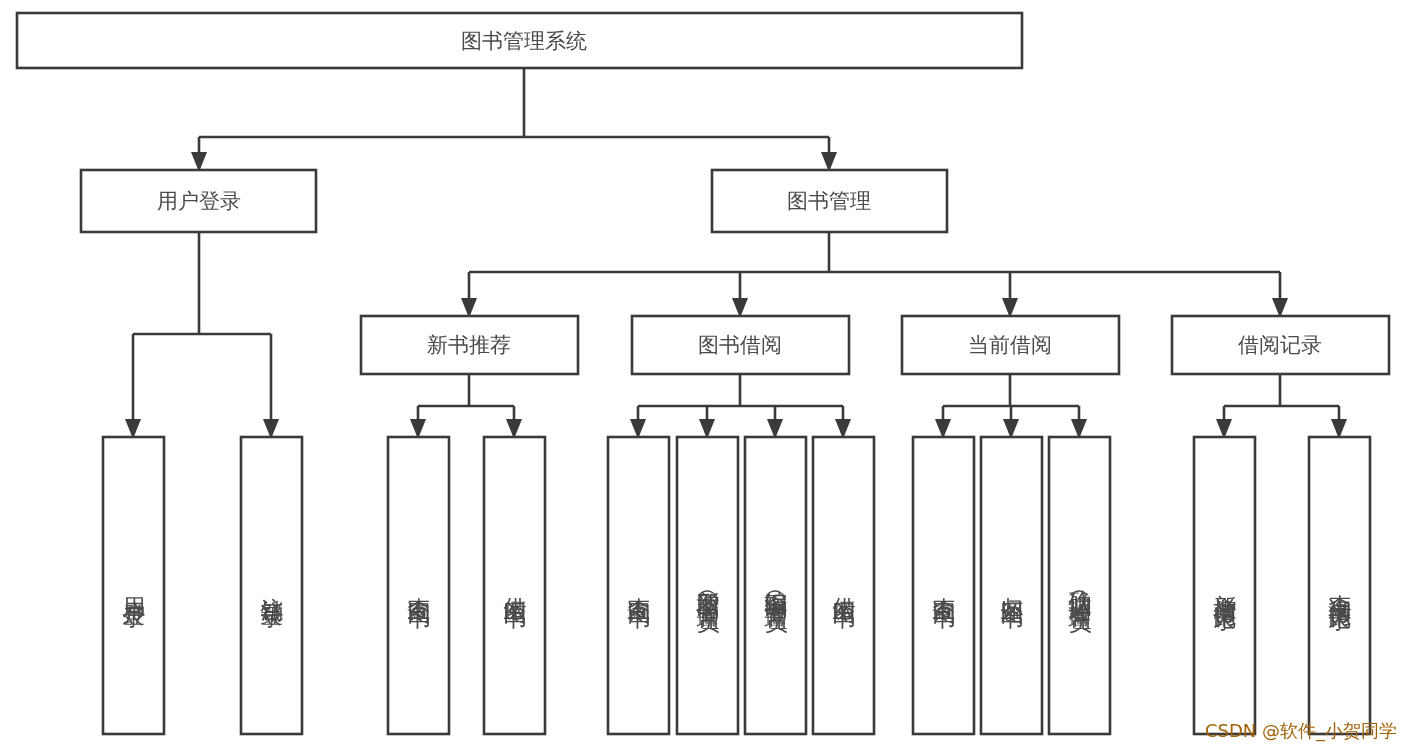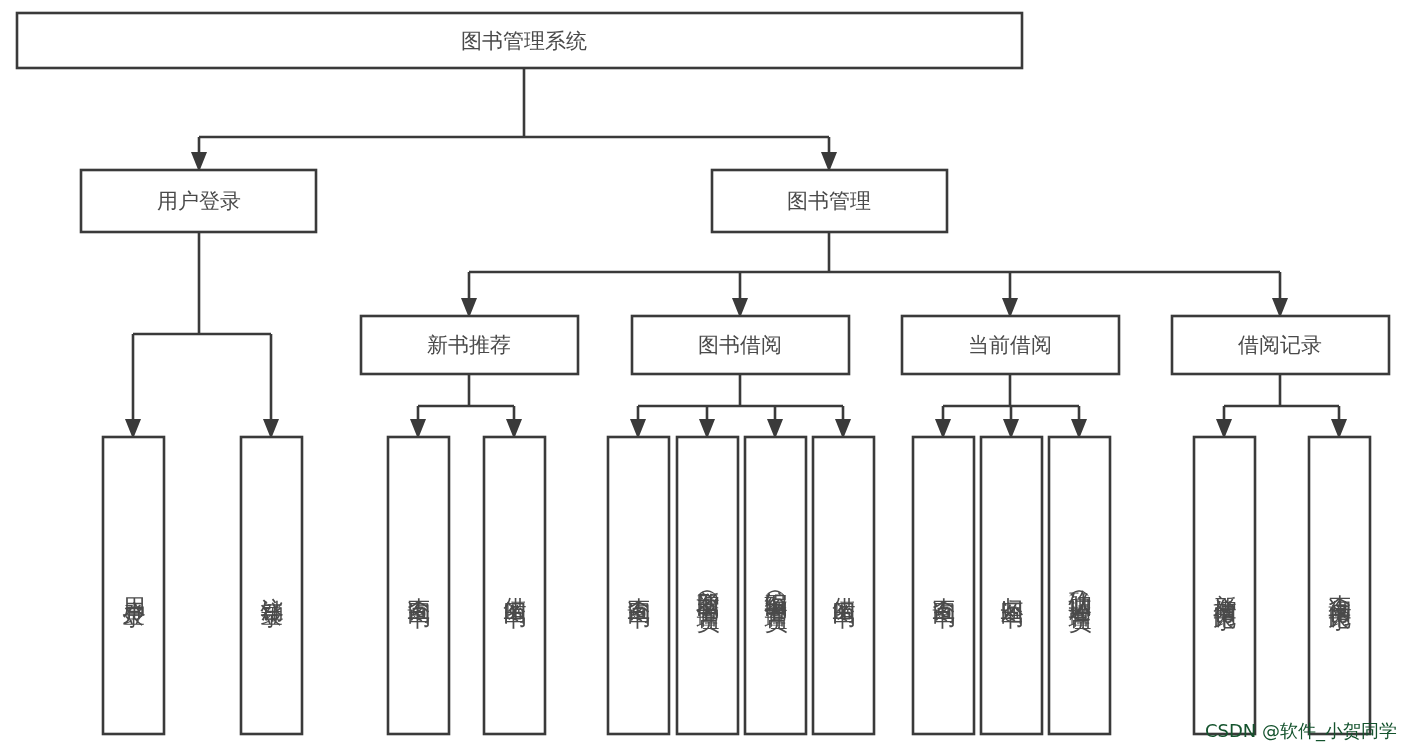--- a/index.html
+++ b/index.html
@@ -56,21 +56,21 @@
     writing-mode: vertical-rl;
     text-orientation: upright;
     letter-spacing: 3px;
   }
   .watermark {
     position: absolute;
     right: 8px;
     bottom: 4px;
     font-family: "DejaVu Sans", "Liberation Sans", sans-serif;
     font-size: 18px;
-    color: #14532d;
+    color: #a16207;
     white-space: nowrap;
     pointer-events: none;
   }
 </style>
 </head>
 <body>
 
 <div id="diagram-root">
 
   <svg id="tree-svg" viewBox="0 0 1405 747" xmlns="http://www.w3.org/2000/svg">

